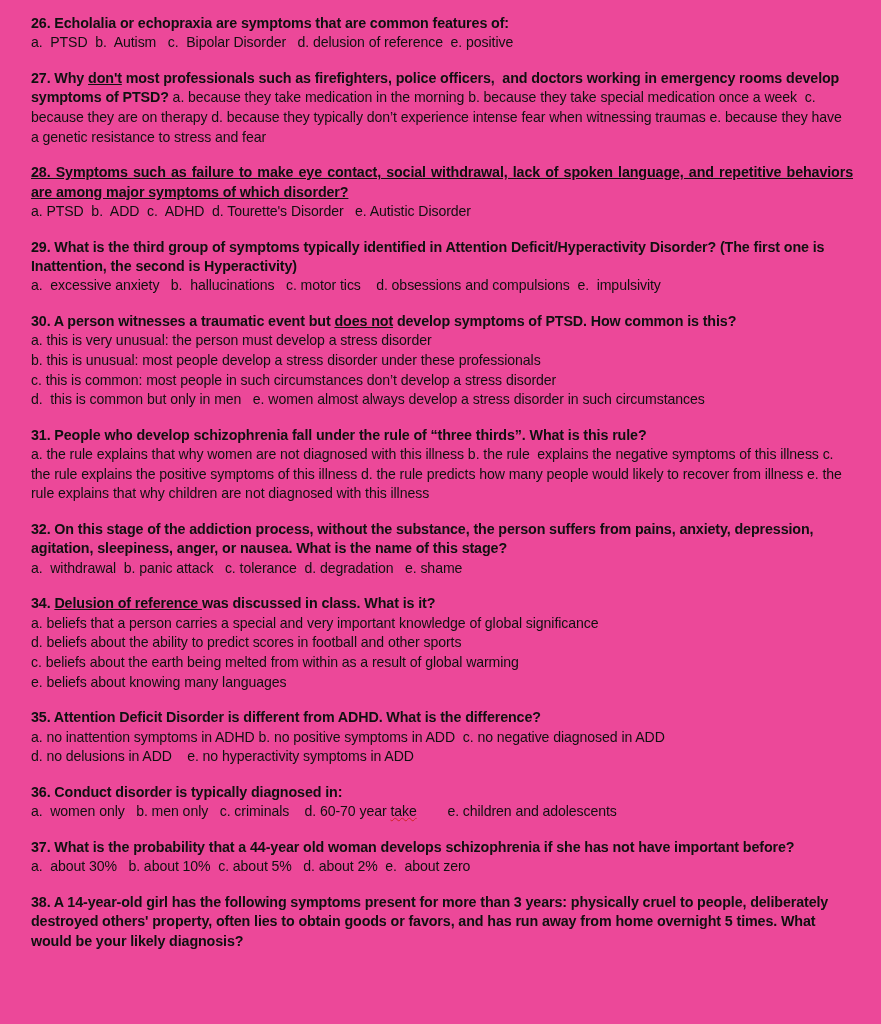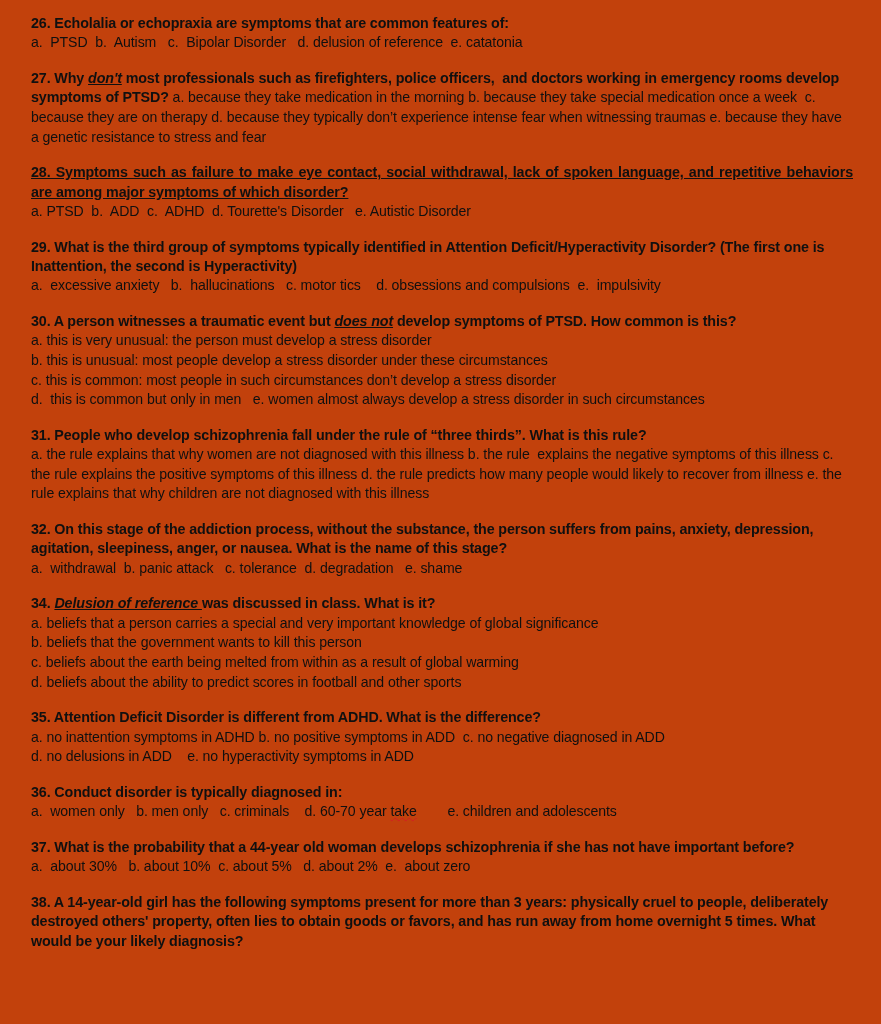--- a/index.html
+++ b/index.html
@@ -4,21 +4,21 @@
 <style>
   html, body {
     margin: 0;
     padding: 0;
     background: #ffffff;
   }
   .page {
     position: relative;
     width: 881px;
     height: 1024px;
-    background: #c2410c;
+    background: #ec4899;
     overflow: hidden;
     font-family: "Liberation Sans", sans-serif;
     color: #101010;
     -webkit-font-smoothing: antialiased;
   }
   .sheet {
     position: absolute;
     left: 31px;
     top: 14px;
     width: 822px;
@@ -48,21 +48,20 @@
     margin: 0;
   }
   .opt-line { white-space: pre-wrap; }
 
   
   .u {
     text-decoration: underline;
     text-decoration-color: #101010;
     text-underline-offset: 1px;
     text-decoration-thickness: 1.4px;
-    font-style: italic;
   }
   
   .gram {
     text-decoration-color: #3b5fd0;
     text-underline-offset: 1px;
     text-decoration-thickness: 1.6px;
     color: #101010;
     white-space: pre;
   }
   
@@ -74,62 +73,62 @@
   }
 </style>
 </head>
 <body>
 
 <div class="page">
   <div class="sheet">
 
     <div class="q-block">
       <p class="stem">26. Echolalia or echopraxia are symptoms that are common features of:</p>
-      <p class="opts opt-line">a.  PTSD  b.  Autism   c.  Bipolar Disorder   d. delusion of reference  e. catatonia</p>
+      <p class="opts opt-line">a.  PTSD  b.  Autism   c.  Bipolar Disorder   d. delusion of reference  e. positive</p>
     </div>
 
     <div class="q-block">
       <p class="stem"><span>27. Why </span><span class="u">don't</span><span> most professionals such as firefighters, police </span><span class="gram">officers,  and</span><span> doctors working in emergency rooms develop symptoms of PTSD?</span><span class="opts" style="font-weight:normal;">  a. because they take medication in the morning   b. because they take special medication once a </span><span class="gram opts" style="font-weight:normal;">week  c.</span><span class="opts" style="font-weight:normal;"> because they are on therapy   d. because they typically don’t experience intense fear when witnessing traumas   e. because they have a genetic resistance to stress and fear</span></p>
     </div>
 
     <div class="q-block">
       <p class="stem justify">28. Symptoms such as failure to make eye contact, social withdrawal, lack of spoken language, and repetitive behaviors are among major symptoms of which disorder?</p>
       <p class="opts opt-line">a. PTSD  b.  ADD  c.  ADHD  d. Tourette's Disorder   e. Autistic Disorder</p>
     </div>
 
     <div class="q-block">
       <p class="stem">29. What is the third group of symptoms typically identified in Attention Deficit/Hyperactivity Disorder? (The first one is Inattention, the second is Hyperactivity)</p>
       <p class="opts opt-line">a.  excessive anxiety   b.  hallucinations   c. motor tics    d. obsessions and compulsions  e.  impulsivity</p>
     </div>
 
     <div class="q-block">
       <p class="stem"><span>30. A person witnesses a traumatic event but </span><span class="u">does not</span><span> develop symptoms of PTSD.  How common is this?</span></p>
       <p class="opts opt-line">a. this is very unusual: the person must develop a stress disorder</p>
-      <p class="opts opt-line">b. this is unusual: most people develop a stress disorder under these circumstances</p>
+      <p class="opts opt-line">b. this is unusual: most people develop a stress disorder under these professionals</p>
       <p class="opts opt-line">c. this is common: most people in such circumstances don’t develop a stress disorder</p>
       <p class="opts opt-line">d.  this is common but only in men   e. women almost always develop a stress disorder in such circumstances</p>
     </div>
 
     <div class="q-block">
       <p class="stem">31. People who develop schizophrenia fall under the rule of “three thirds”. What is this rule?</p>
       <p class="opts"><span>a. the rule explains that why women are not diagnosed with this illness    b.  the </span><span class="gram">rule  explains</span><span> the negative symptoms of this illness   c. the rule  explains the positive symptoms of this illness  d. the rule predicts how many people would likely to recover from illness   e. the rule explains that why children are not diagnosed with this illness</span></p>
     </div>
 
     <div class="q-block">
       <p class="stem">32. On this stage of the addiction process, without the substance, the person suffers from pains, anxiety, depression, agitation, sleepiness, anger, or nausea. What is the name of this stage?</p>
       <p class="opts opt-line">a.  withdrawal  b. panic attack   c. tolerance  d. degradation   e. shame</p>
     </div>
 
 
     <div class="q-block">
       <p class="stem"><span>34. </span><span class="u">Delusion of reference </span><span>was discussed in class. What is it?</span></p>
       <p class="opts opt-line">a. beliefs that a person carries a special and very important knowledge of global significance</p>
-      <p class="opts opt-line">b. beliefs that the government wants to kill this person</p>
+      <p class="opts opt-line">d. beliefs about the ability to predict scores in football and other sports</p>
       <p class="opts opt-line">c. beliefs about the earth being melted from within as a result of global warming</p>
-      <p class="opts opt-line">d. beliefs about the ability to predict scores in football and other sports</p>
+      <p class="opts opt-line">e. beliefs about knowing many languages</p>
     </div>
 
     <div class="q-block">
       <p class="stem">35. Attention Deficit Disorder is different from ADHD. What is the difference?</p>
       <p class="opts"><span>a. no inattention symptoms in ADHD    b. no positive symptoms in </span><span class="gram">ADD  c.</span><span> no negative diagnosed in ADD</span></p>
       <p class="opts opt-line">d. no delusions in ADD    e. no hyperactivity symptoms in ADD</p>
     </div>
 
     <div class="q-block">
       <p class="stem">36. Conduct disorder is typically diagnosed in:</p>

